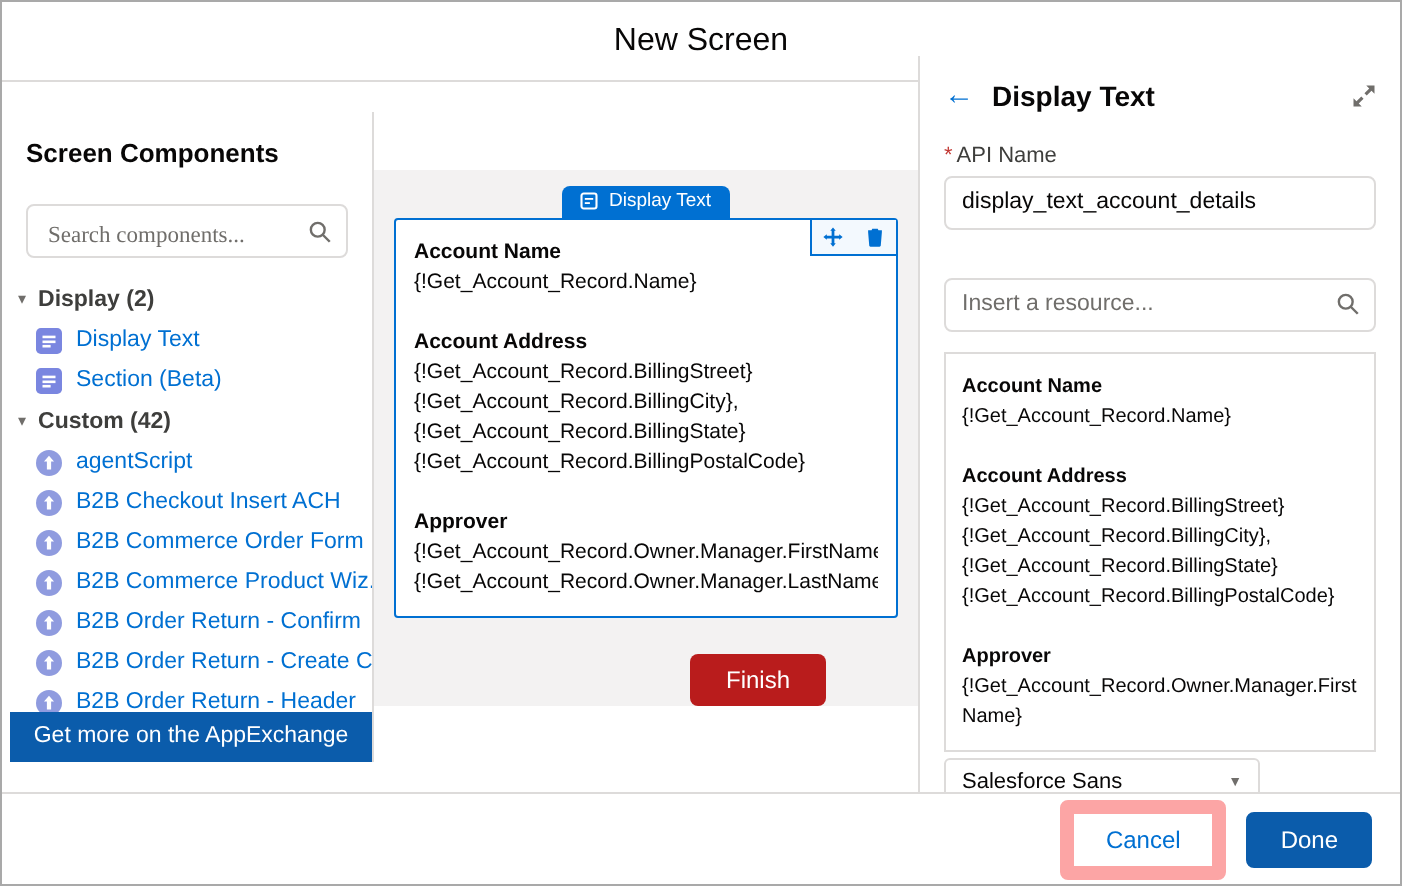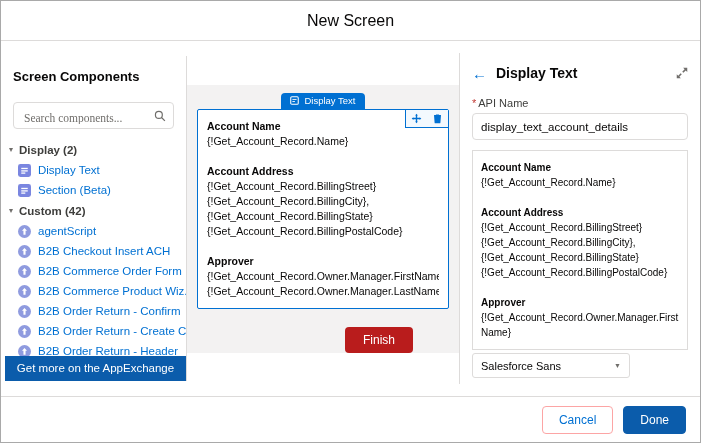--- a/index.html
+++ b/index.html
@@ -51,21 +51,21 @@
   .resource-box { position: relative; margin-top: 24px; }
   .resource-input { padding-right: 28px; }
   .editor-content { flex: 1; min-height: 0; overflow: hidden; border: 1px solid #dddbda; margin-top: 10px; padding: 9px 8px; font-size: 10px; line-height: 15px; color: #080707; }
   .editor-content .line { min-height: 15px; word-break: break-all; }
   .font-select { margin-top: 3px; width: 158px; height: 25px; border: 1px solid #dddbda; border-radius: 3px; display: flex; align-items: center; justify-content: space-between; padding: 0 8px; font-size: 11px; color: #080707; background: #fff; cursor: pointer; }
   .dd-chevron { font-size: 7px; color: #706e6b; }
 
   
   .modal-footer { flex: 0 0 46px; border-top: 1px solid #dddbda; display: flex; align-items: center; justify-content: flex-end; gap: 10px; padding: 0 14px; background: #fff; }
   .btn { font-family: inherit; font-size: 12px; border-radius: 4px; padding: 6px 16px; cursor: pointer; }
-  .btn-neutral { background: #fff; border: 1px solid #fca5a5; color: #0070d2; }
+  .btn-neutral { background: #fff; border: 7px solid #fca5a5; color: #0070d2; }
   .btn-brand { background: #0b5cab; border: 1px solid #0b5cab; color: #fff; }
 </style>
 </head>
 <body>
 
 <div class="app">
 
   <header class="modal-header">
     <h1 class="modal-title">New Screen</h1>
   </header>
@@ -277,20 +277,29 @@
         </span>
       </div>
 
       <div>
         <label class="field-label">
           <span class="required">*</span><span>API Name</span>
         </label>
         <input class="text-input" type="text" value="display_text_account_details" style="">
       </div>
 
+      <div class="resource-box">
+        <input class="text-input resource-input" type="text" placeholder="Insert a resource..." style="">
+        <span class="search-icon">
+          <svg width="12" height="12" viewBox="0 0 16 16">
+              <circle cx="6.5" cy="6.5" r="4.6" fill="none" stroke="#706e6b" stroke-width="1.6"></circle>
+              <line x1="10" y1="10" x2="14.5" y2="14.5" stroke="#706e6b" stroke-width="1.6"></line>
+            </svg>
+        </span>
+      </div>
 
       <div class="editor-content">
 
           <div class="line bold">Account Name</div>
 
           <div class="line">{!Get_Account_Record.Name}</div>
 
           <div class="line"></div>
 
           <div class="line bold">Account Address</div>

